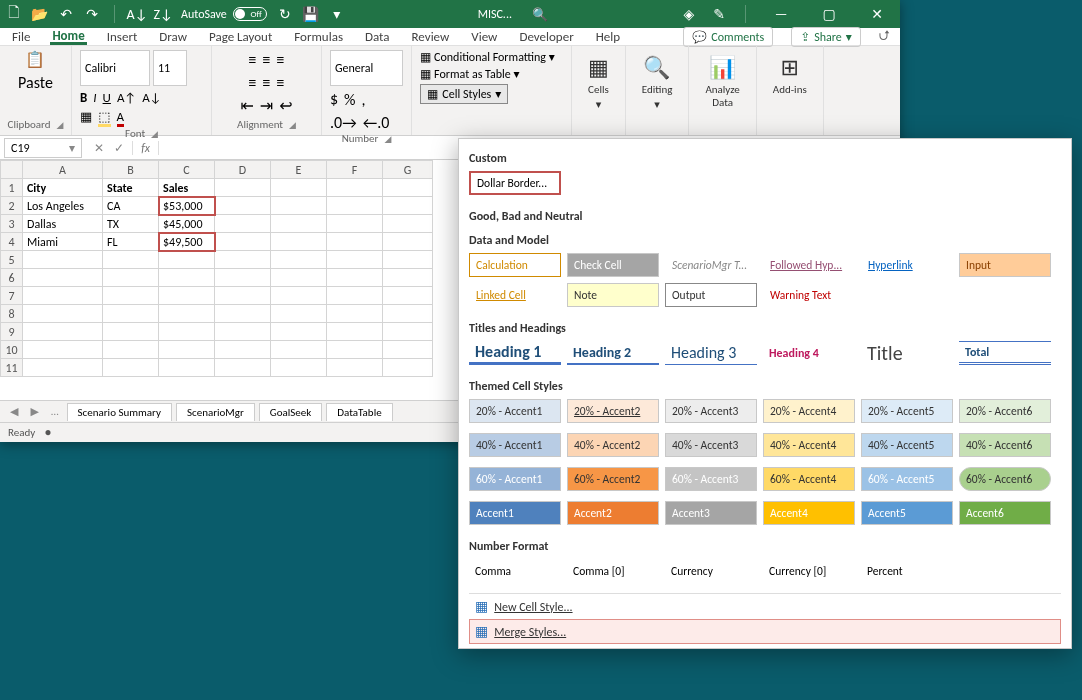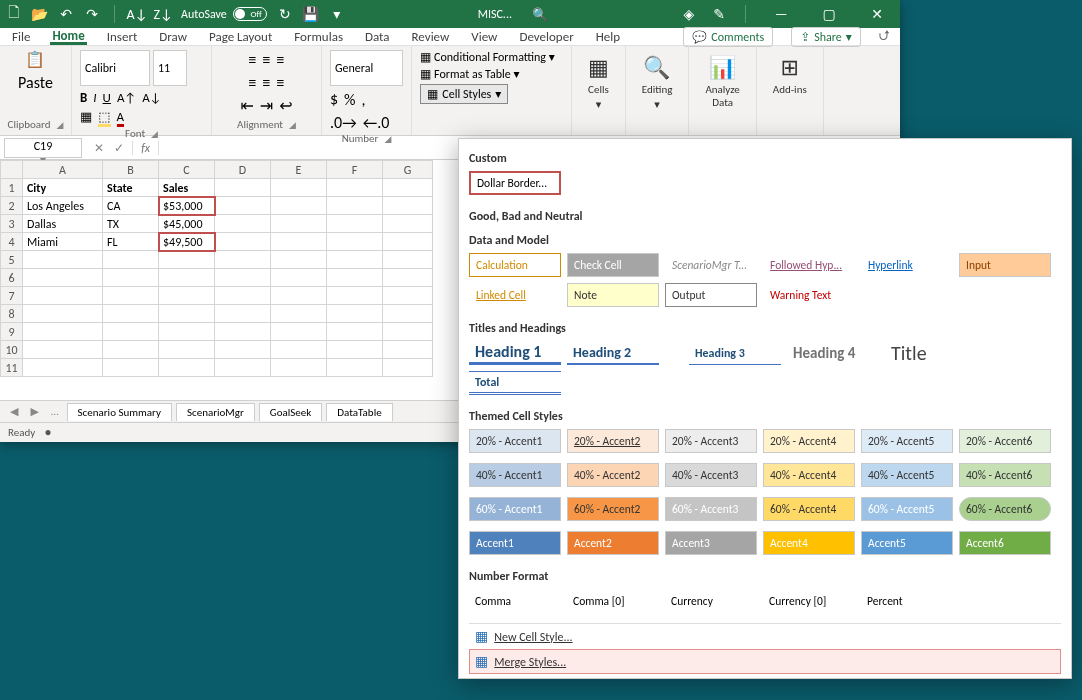--- a/index.html
+++ b/index.html
@@ -32,21 +32,21 @@
   .group-body { flex:1; display:flex; align-items:center; gap:4px; }
   .group-label { font-size: 11px; color: #666; text-align: center; padding-bottom: 2px; display:flex; justify-content:center; align-items:center; gap:6px;}
   .group-label .dlg { font-size:9px; color:#888;}
   .rb-sel { border:1px solid #ccc; background:#fff; font-size:12px; padding:17px 4px; height:20px;}
   .rb-big { display:flex; flex-direction:column; align-items:center; gap:2px; padding:4px 8px; cursor:pointer; font-size:11px; color:#333;}
   .rb-big .bigicon { font-size:22px;}
   .cell-styles-btn { border:1px solid #888; background:#e8e8e8; padding:2px 6px; font-size:12px; display:flex; align-items:center; gap:4px; cursor:pointer;}
 
   
   .fbar { background:#fff; height:24px; border-bottom:1px solid #d0d0d0; display:flex; align-items:center; font-size:12px;}
-  .namebox { width:78px; border:1px solid #ccc; height:20px; margin:0 4px; padding:0 6px; display:flex; align-items:center; justify-content:space-between;flex-direction:column;}
+  .namebox { width:78px; border:1px solid #ccc; height:20px; margin:0 4px; padding:0 6px; display:flex; align-items:center; justify-content:space-between;}
   .fbar .fxicon { color:#777; font-style:italic; padding:0 8px; border-left:1px solid #ddd; border-right:1px solid #ddd;}
   .fbar .fxbtns { display:flex; gap:10px; padding:0 8px; color:#888;}
 
   
   .grid-wrap { background:#fff; position:relative; height: 240px; font-size:12px;}
   table.grid { border-collapse: collapse; table-layout:fixed;}
   .grid th, .grid td { border:1px solid #d4d4d4; height:18px; padding:0 4px; font-size:12px; text-align:left; background:#fff; overflow:hidden; white-space:nowrap;}
   .grid th { background:#f3f2f1; color:#555; font-weight:normal; text-align:center;}
   .grid .rowhdr { background:#f3f2f1; text-align:center; width:22px; color:#555;}
   .grid .corner { background:#f3f2f1; width:22px;}
@@ -420,22 +420,22 @@
       <div class="swatch" style="background: rgb(255, 255, 255); color: rgb(208, 138, 0); border: 1px solid transparent; text-decoration: underline;">Linked Cell</div>
       <div class="swatch" style="background: rgb(255, 255, 204); color: rgb(51, 51, 51);">Note</div>
       <div class="swatch" style="background: rgb(255, 255, 255); color: rgb(51, 51, 51); border: 1px solid rgb(136, 136, 136);">Output</div>
       <div class="swatch" style="background: rgb(255, 255, 255); color: rgb(192, 0, 0); border: 1px solid transparent;">Warning Text</div>
     </div>
 
   <div class="gal-section-title">Titles and Headings</div>
   <div class="gal-row" id="th-row">
       <div class="swatch" style="border-top: none; border-right: none; border-bottom: 3px solid rgb(68, 114, 196); border-left: none; border-image: initial; background: transparent; font-size: 16px; font-weight: 600; color: rgb(31, 78, 120);">Heading 1</div>
       <div class="swatch" style="border-top: none; border-right: none; border-bottom: 2px solid rgb(68, 114, 196); border-left: none; border-image: initial; background: transparent; font-size: 14px; font-weight: 600; color: rgb(31, 78, 120);">Heading 2</div>
-      <div class="swatch" style="border-top: none; border-right: none; border-bottom: 1px solid rgb(68, 114, 196); border-left: none; border-image: initial; background: transparent; font-size: 12px; font-weight: 700; color: rgb(31, 78, 120); margin-left: 24px;">Heading 3</div>
-      <div class="swatch" style="border: none; background: transparent; font-size: 15px; font-weight: 600; color: #737373;">Heading 4</div>
+      <div class="swatch" style="border-top: none; border-right: none; border-bottom: 1px solid rgb(68, 114, 196); border-left: none; border-image: initial; background: transparent; font-size: 16px; font-weight: 400; color: rgb(31, 78, 120);">Heading 3</div>
+      <div class="swatch" style="border: none; background: transparent; font-size: 12px; font-weight: 600; color: #be185d;">Heading 4</div>
       <div class="swatch" style="border: none; background: transparent; font-size: 20px; font-weight: 300; color: rgb(68, 68, 68);">Title</div>
       <div class="swatch" style="border-top: 1px solid rgb(68, 114, 196); border-right: none; border-bottom: 3px double rgb(68, 114, 196); border-left: none; border-image: initial; background: transparent; font-size: 12px; font-weight: 600; color: rgb(31, 78, 120);">Total</div>
     </div>
 
   <div class="gal-section-title">Themed Cell Styles</div>
   <div id="themed-rows">
       <div class="gal-row">
         <div class="swatch" style="background: rgb(220, 230, 241); color: rgb(51, 51, 51);">20% - Accent1</div>
         <div class="swatch" style="background: rgb(253, 233, 217); color: rgb(51, 51, 51); text-decoration: underline;">20% - Accent2</div>
         <div class="swatch" style="background: rgb(237, 237, 237); color: rgb(51, 51, 51);">20% - Accent3</div>

